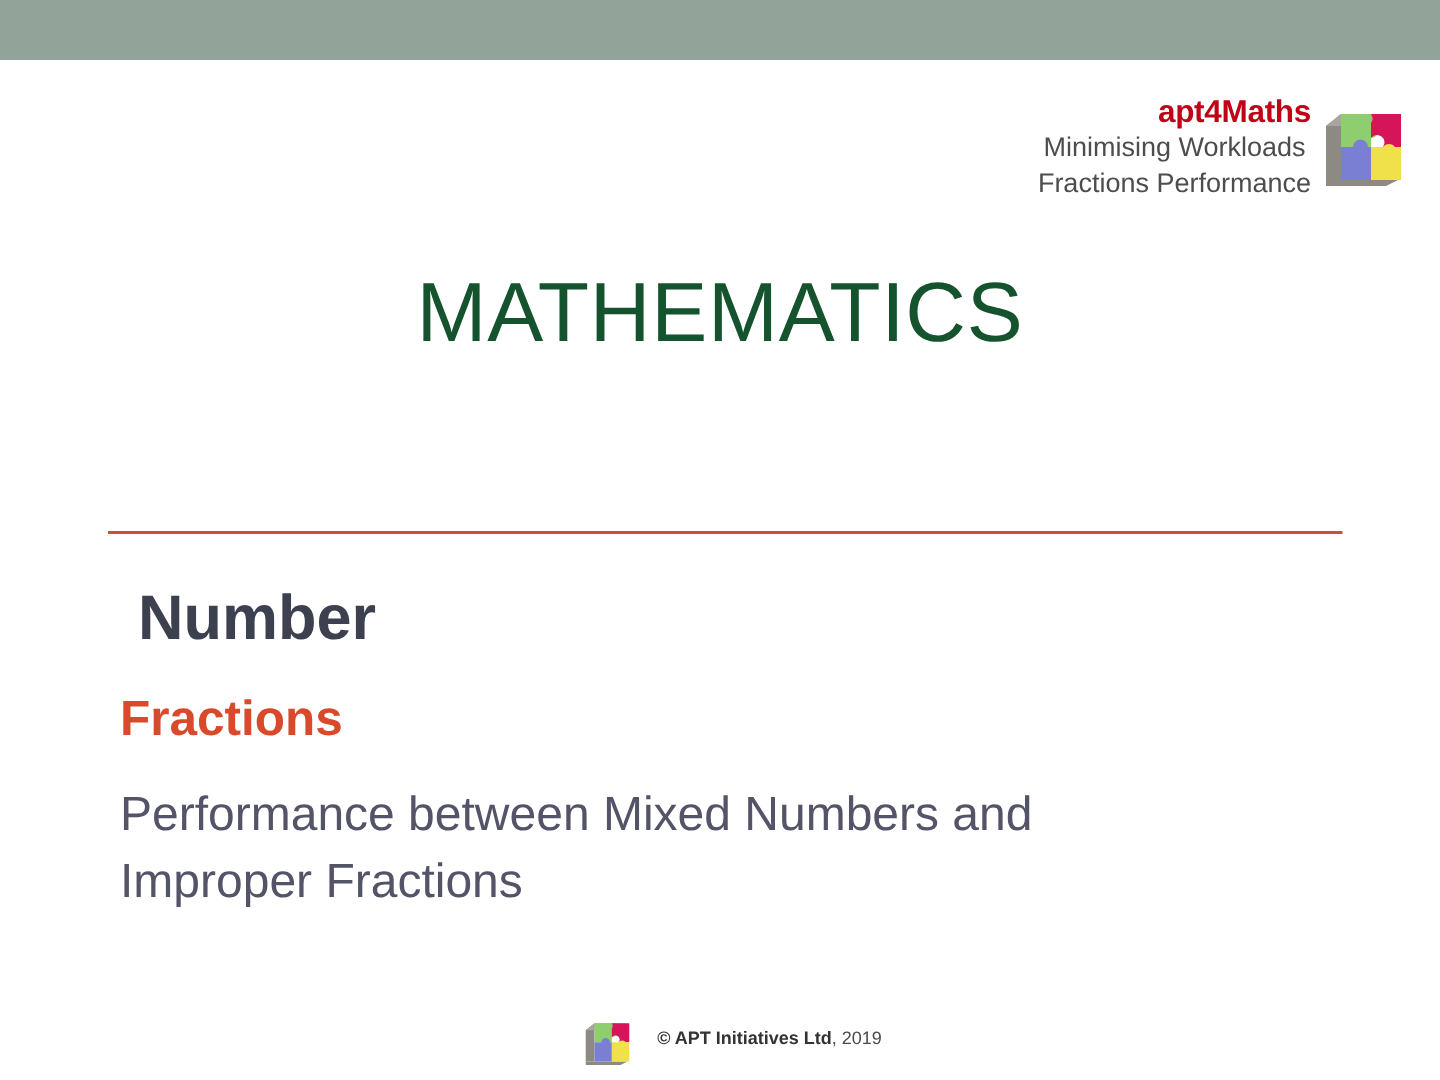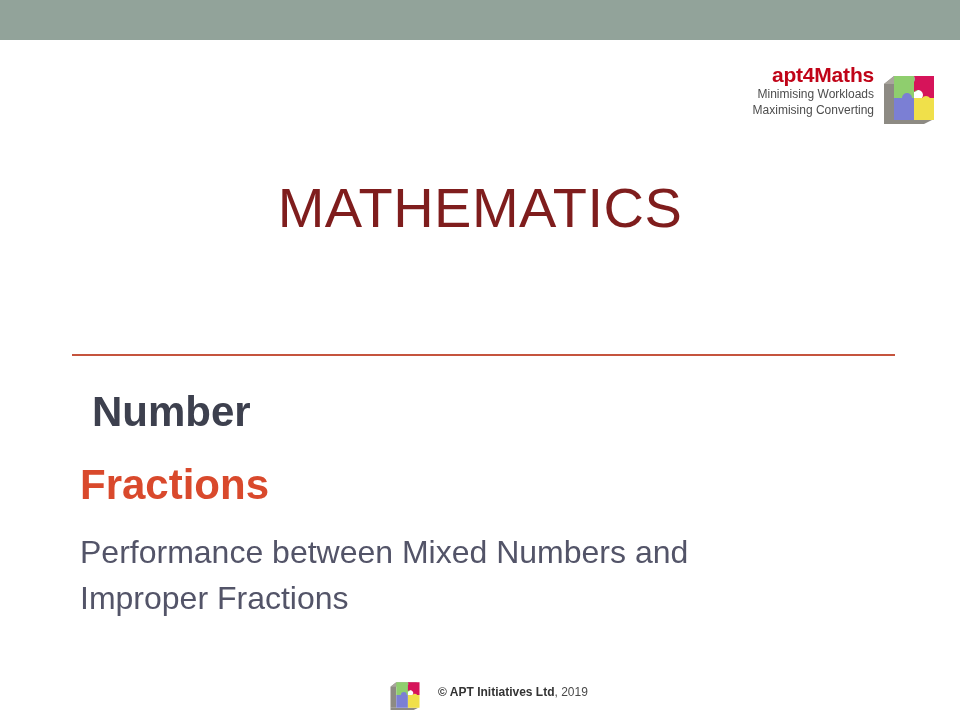--- a/index.html
+++ b/index.html
@@ -43,24 +43,25 @@
   }
   .brand-name {
     font-size: 21px;
     font-weight: bold;
     color: #c00418;
     line-height: 1.05;
     letter-spacing: -0.2px;
     white-space: nowrap;
   }
   .brand-tagline {
-    font-size: 12px;
+    font-size: 18px;
     color: #4d4d4d;
     line-height: 1.35;
     white-space: nowrap;
+    text-align: center;
   }
 
   
   .puzzle-logo {
     display: block;
   }
 
   
   .title-block {
     position: absolute;
@@ -70,21 +71,21 @@
     text-align: center;
   }
   .title-main {
     font-size: 61px;
     color: #3d404e;
     line-height: 1.08;
     white-space: nowrap;
   }
   .title-sub {
     font-size: 56px;
-    color: #7f1d1d;
+    color: #14532d;
     line-height: 1.08;
     letter-spacing: 0.5px;
     white-space: nowrap;
   }
 
   
   .divider {
     position: absolute;
     left: 72px;
     top: 354px;
@@ -101,21 +102,21 @@
     width: 800px;
   }
   .topic {
     font-size: 42px;
     font-weight: bold;
     color: #3d404e;
     line-height: 1.12;
     margin: 0 0 26px 12px;
   }
   .subtopic {
-    font-size: 42px;
+    font-size: 33px;
     font-weight: bold;
     color: #d9492c;
     line-height: 1.12;
     margin: 0 0 22px 0;
   }
   .description {
     font-size: 32px;
     color: #535468;
     line-height: 1.42;
     margin: 0;
@@ -150,21 +151,21 @@
 <body>
 
 <div class="slide">
 
   <div class="top-band"></div>
 
   <div class="brand">
     <div class="brand-text">
       <div class="brand-name">apt4Maths</div>
       <div class="brand-tagline">Minimising Workloads</div>
-      <div class="brand-tagline">Maximising Converting</div>
+      <div class="brand-tagline">Fractions Performance</div>
     </div>
     <span>
       <svg class="puzzle-logo" width="58" height="62" viewBox="0 0 58 62" xmlns="http://www.w3.org/2000/svg">
 
         <path d="M4 22 L14 14 L14 58 L4 58 Z" fill="#8d8a83"></path>
         <path d="M4 58 L14 58 L52 58 L44 62 L4 62 Z" fill="#8d8a83"></path>
         <path d="M4 22 L14 14 L50 14 L40 22 Z" fill="#a9a59d"></path>
 
         <path d="M14 14 L34 14 L34 20 a5 5 0 0 1 0 10 L34 36 L14 36 Z" fill="#8fce6e"></path>
 

